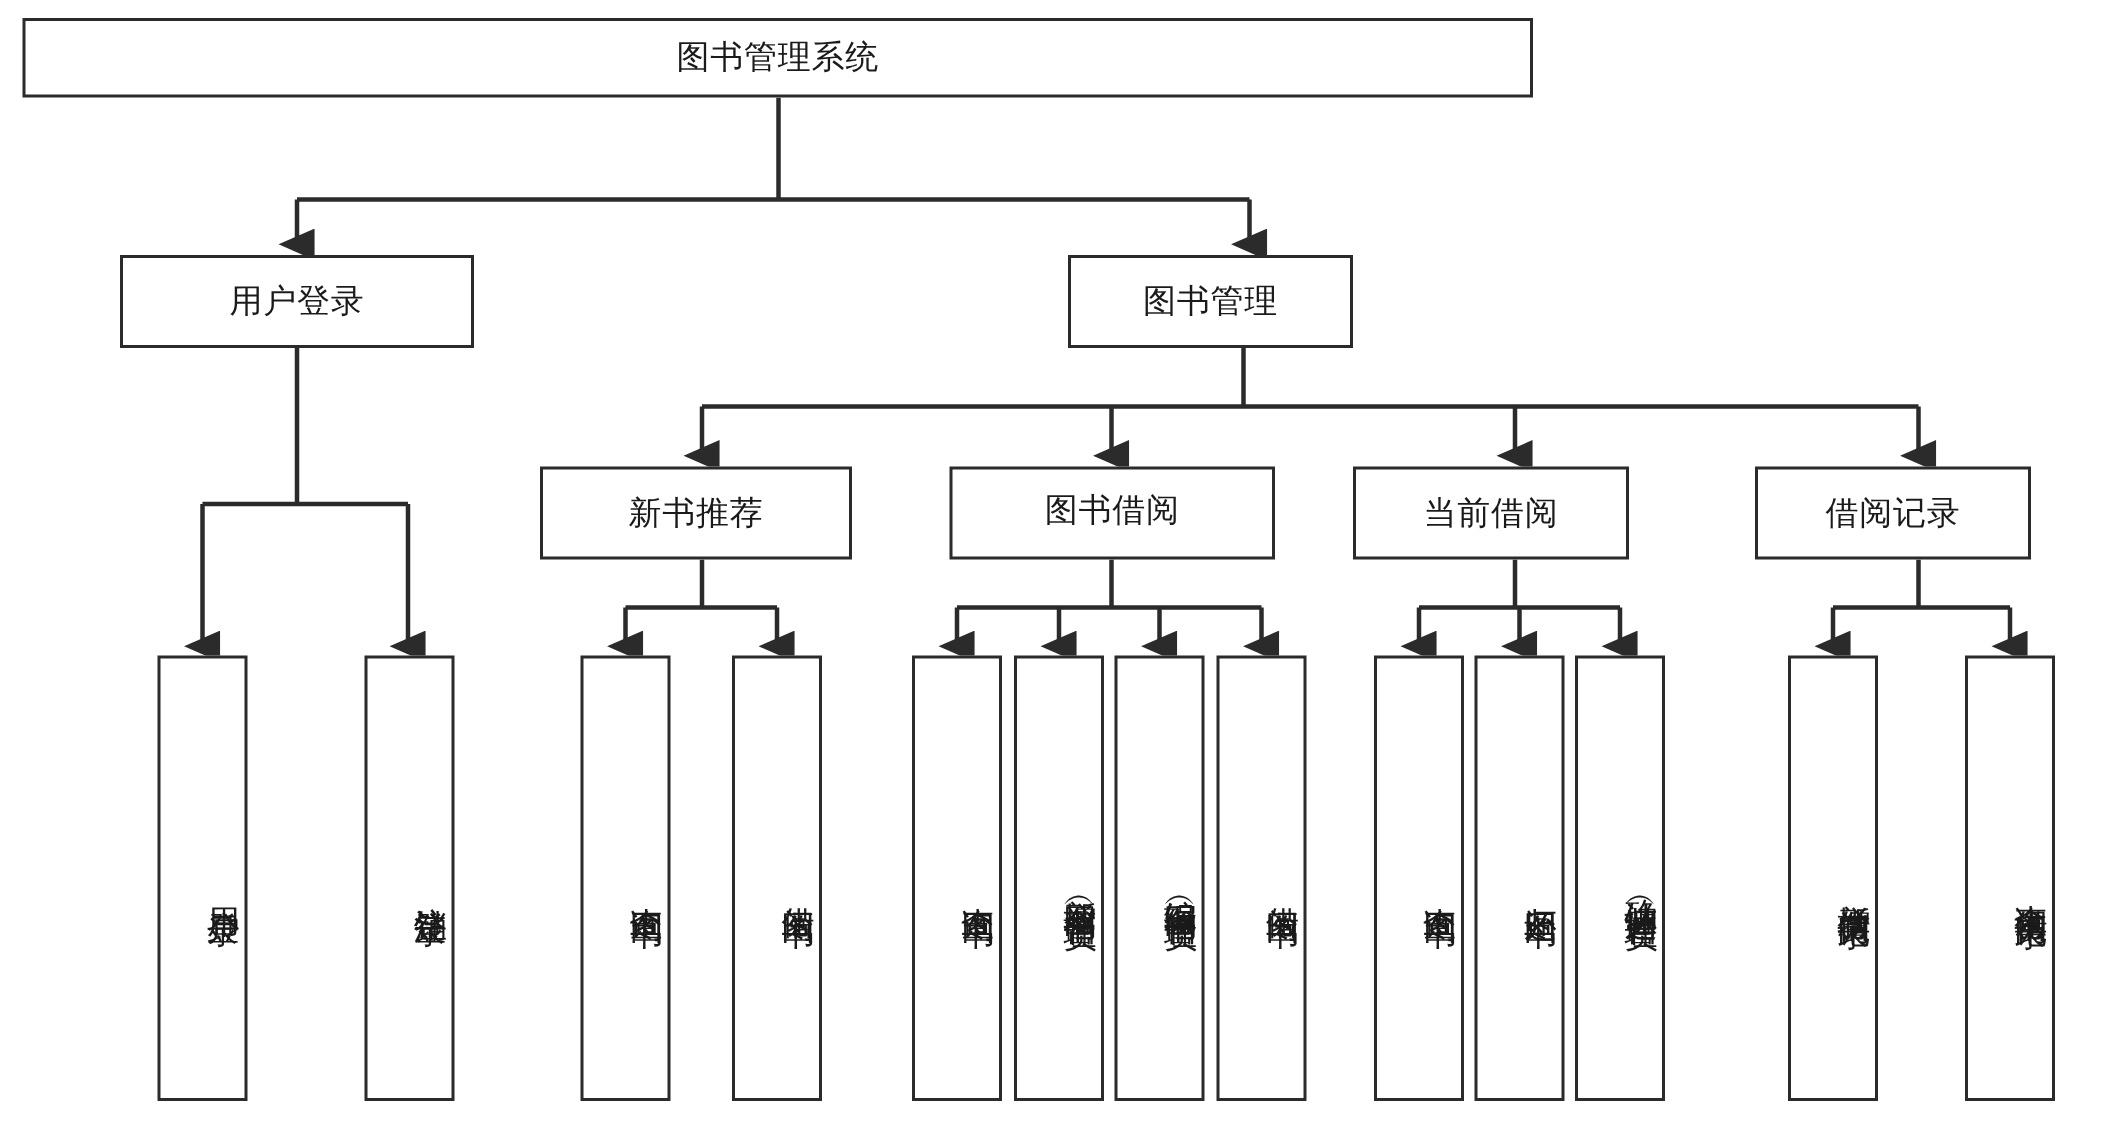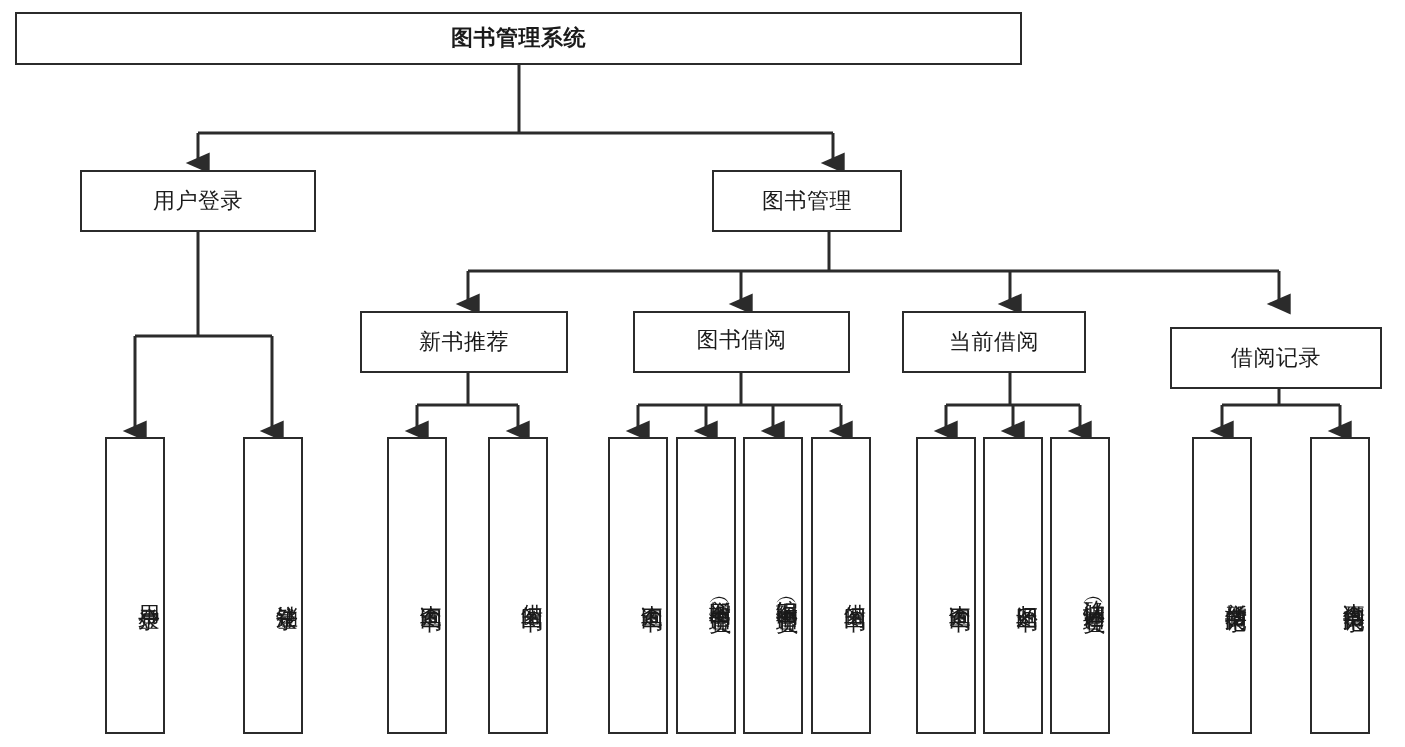--- a/index.html
+++ b/index.html
@@ -113,41 +113,41 @@
       <path d="M1013,405 L1013,430" marker-end="url(#arrowhead)"></path>
       <path d="M1080,405 L1080,430" marker-end="url(#arrowhead)"></path>
 
       <path d="M1279,373 L1279,405"></path>
       <path d="M1222,405 L1340,405"></path>
       <path d="M1222,405 L1222,430" marker-end="url(#arrowhead)"></path>
       <path d="M1340,405 L1340,430" marker-end="url(#arrowhead)"></path>
     </g>
   </svg>
 
-  <div class="node-box node-h" style="left:15px; top:12px; width:1007px; height:53px;font-weight:bold;">
+  <div class="node-box node-h" style="left:15px; top:12px; width:1007px; height:53px;">
     <span>图书管理系统</span>
   </div>
 
   <div class="node-box node-h" style="left:80px; top:170px; width:236px; height:62px;">
     <span>用户登录</span>
   </div>
   <div class="node-box node-h" style="left:712px; top:170px; width:190px; height:62px;">
     <span>图书管理</span>
   </div>
 
   <div class="node-box node-h" style="left:360px; top:311px; width:208px; height:62px;">
     <span>新书推荐</span>
   </div>
   <div class="node-box node-h" style="left:633px; top:311px; width:217px; height:62px;font-family:Liberation Mono, monospace;">
     <span>图书借阅</span>
   </div>
   <div class="node-box node-h" style="left:902px; top:311px; width:184px; height:62px;">
     <span>当前借阅</span>
   </div>
-  <div class="node-box node-h" style="left:1170px; top:311px; width:212px; height:62px;margin-top:16px;">
+  <div class="node-box node-h" style="left:1170px; top:311px; width:184px; height:62px;">
     <span>借阅记录</span>
   </div>
 
   <div class="node-box node-v" style="left:105px; top:437px; width:60px; height:297px;">
     <span>用户登录</span>
   </div>
   <div class="node-box node-v" style="left:243px; top:437px; width:60px; height:297px;">
     <span>注销登录</span>
   </div>
 

